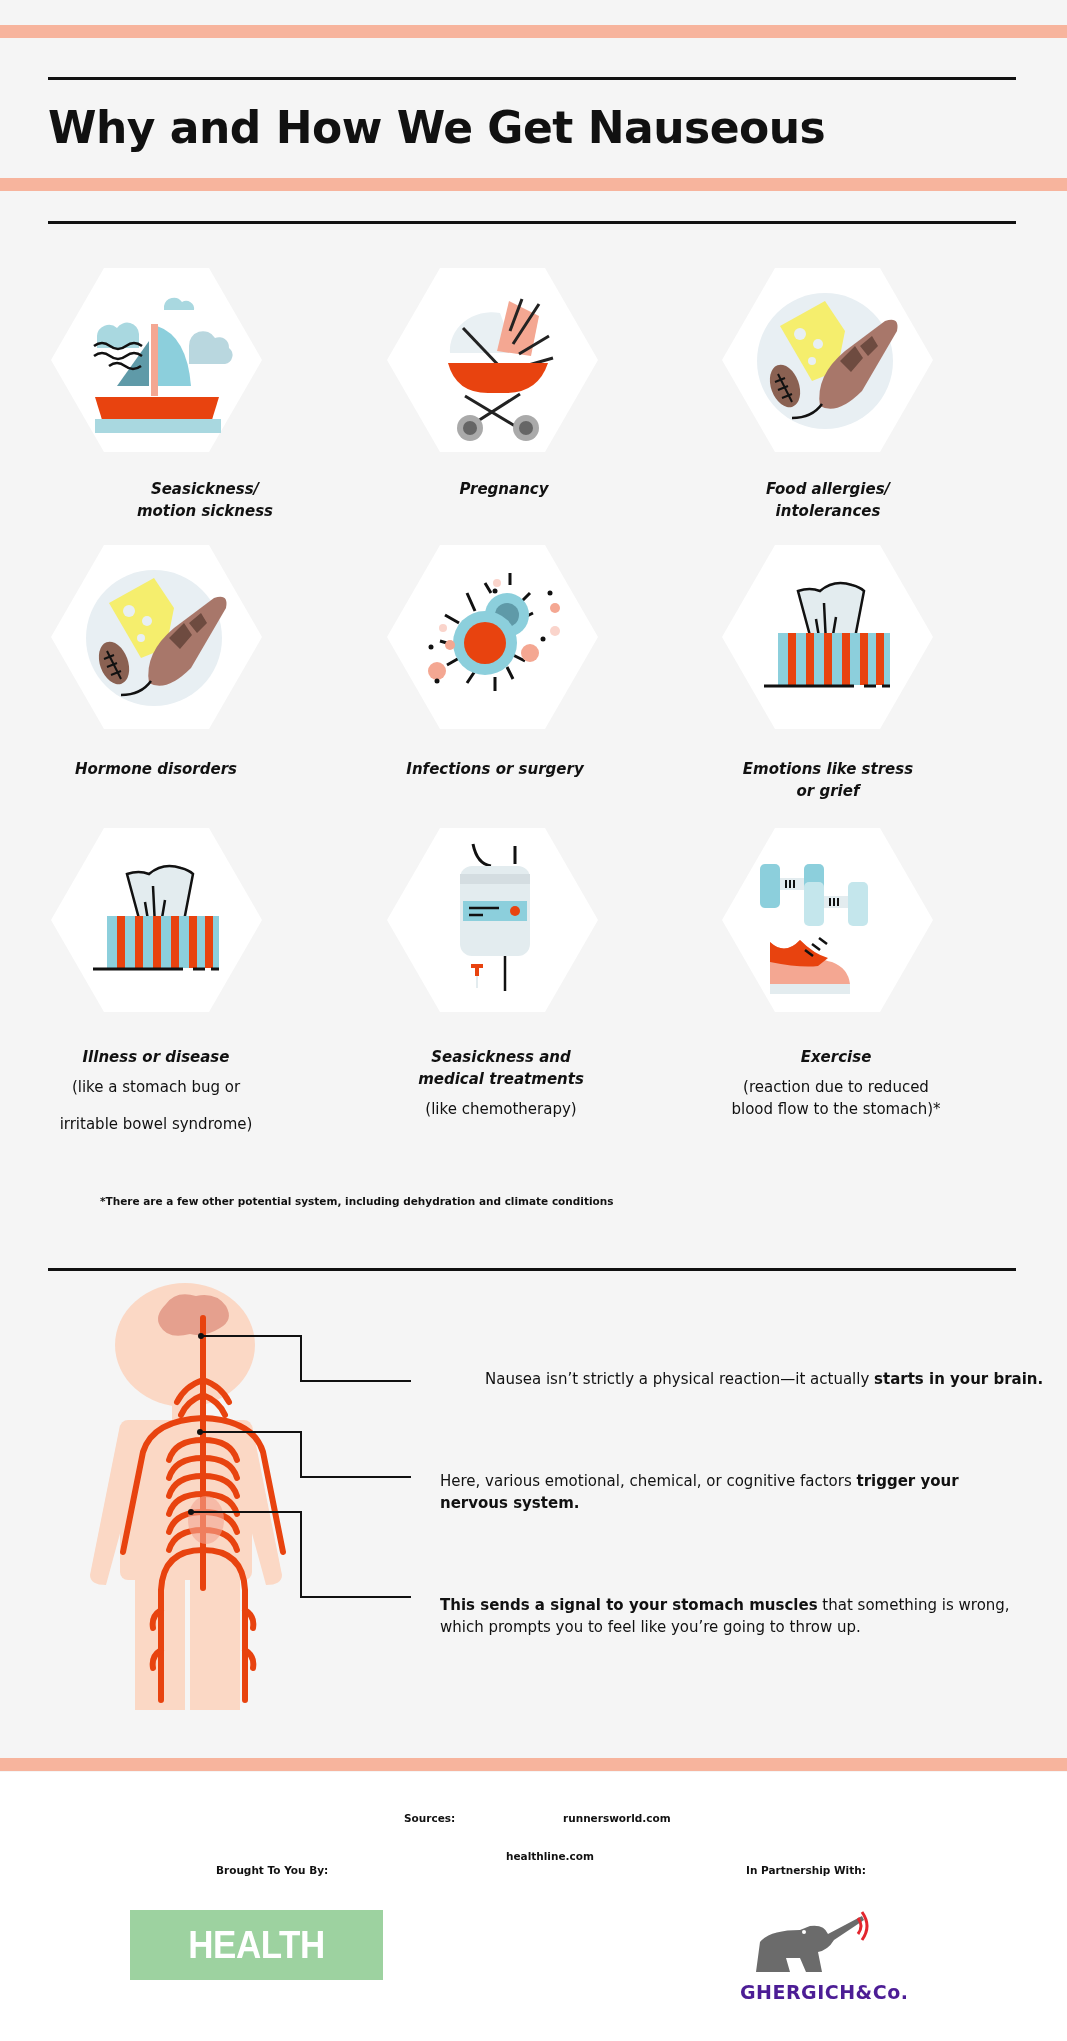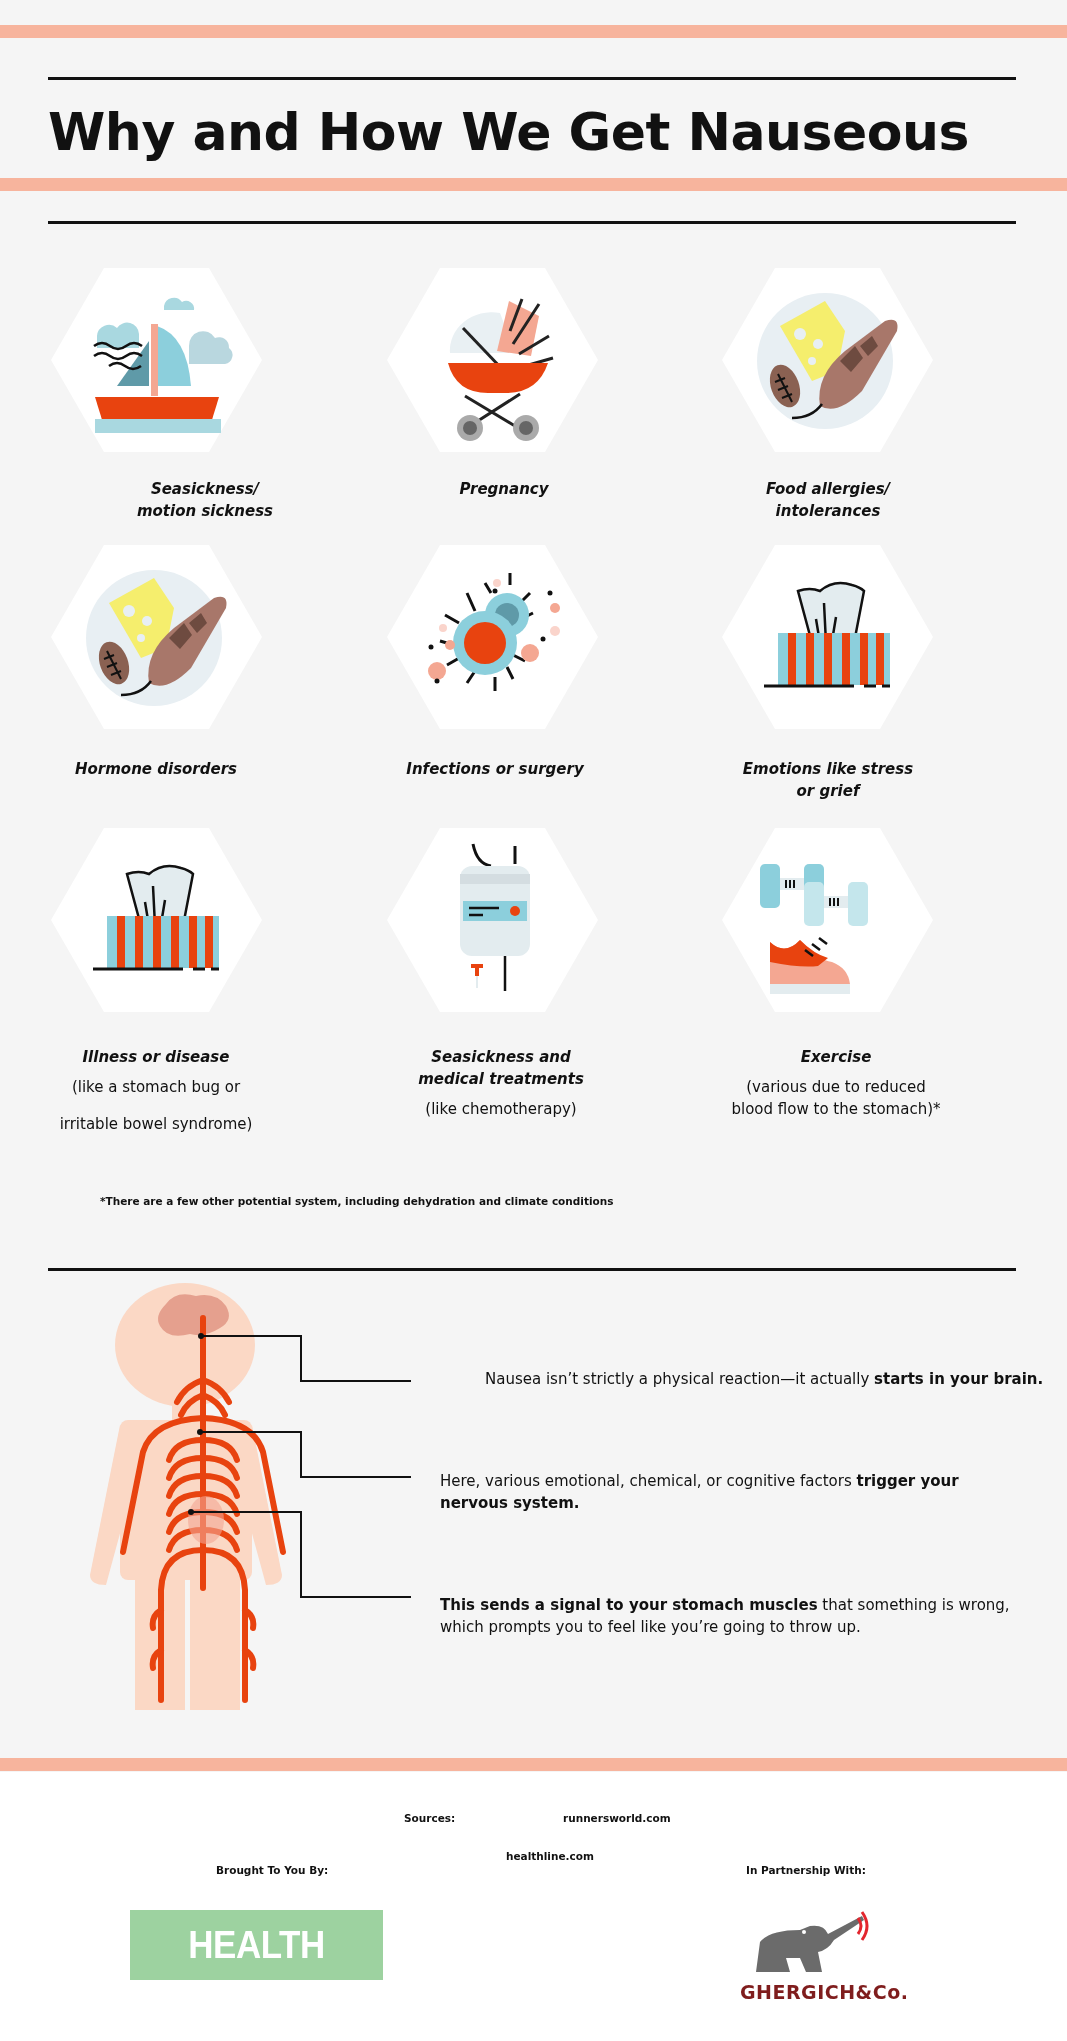--- a/index.html
+++ b/index.html
@@ -1,33 +1,33 @@
 <!DOCTYPE html>
 <html><head>
 <meta charset="utf-8">
 <style>
   * { box-sizing: border-box; margin: 0; padding: 0; }
   html, body { width: 1067px; height: 2041px; }
   body { background: #f5f5f5; font-family: "Liberation Sans", sans-serif; color: #111; position: relative; overflow: hidden; }
   .abs { position: absolute; }
   .salmon-bar { position: absolute; left: 0; width: 1067px; height: 13px; background: #f7b49d; }
   .black-rule { position: absolute; left: 48px; width: 968px; height: 3px; background: #111; }
-  .title { position: absolute; left: 48px; top: 102px; font-size: 52px; font-weight: 700; letter-spacing: -0.5px; font-family: "DejaVu Sans", sans-serif; }
+  .title { position: absolute; left: 48px; top: 102px; font-size: 44px; font-weight: 700; letter-spacing: -0.5px; font-family: "DejaVu Sans", sans-serif; }
   .hex { position: absolute; width: 215px; height: 188px; }
   .hex svg { position: absolute; left: 0; top: 0; width: 215px; height: 188px; }
   .label { position: absolute; width: 300px; text-align: center; font-size: 16px; line-height: 22px; }
   .label .l-title { font-weight: 700; display: block; font-family: "DejaVu Sans", sans-serif; font-size: 15px; font-style: italic; }
   .label .l-sub { display: block; margin-top: 8px; font-size: 16px; font-family: "DejaVu Sans", sans-serif; font-size: 15px; }
   .footnote { position: absolute; left: 100px; top: 1195px; font-size: 10.5px; font-weight: 700; font-family: "DejaVu Sans", sans-serif; }
   .bodytext { position: absolute; left: 440px; width: 590px; font-size: 15px; line-height: 22px; font-family: "DejaVu Sans", sans-serif; }
   .bodytext b { font-weight: 700; }
   .footer { position: absolute; left: 0; top: 1772px; width: 1067px; height: 269px; background: #ffffff; }
   .small-bold { position: absolute; font-size: 10.5px; font-weight: 700; font-family: "DejaVu Sans", sans-serif; }
   .hp-logo { position: absolute; left: 130px; top: 1910px; width: 275px; height: 70px; background: #9dd2a0; color: #fff; font-size: 38px; font-weight: 700; text-align: center; line-height: 70px; letter-spacing: -0.5px; font-family: "Liberation Sans", sans-serif; transform: scaleX(0.92); transform-origin: left; }
-  .gh-text { position: absolute; left: 740px; top: 1981px; font-size: 19px; font-weight: 700; color: #7f1d1d; font-family: "DejaVu Sans", sans-serif; letter-spacing: 0.5px; }
+  .gh-text { position: absolute; left: 740px; top: 1981px; font-size: 19px; font-weight: 700; color: #4c1d95; font-family: "DejaVu Sans", sans-serif; letter-spacing: 0.5px; }
 </style>
 </head>
 <body>
 
 <div class="salmon-bar" style="top:25px;"></div>
 <div class="black-rule" style="top:77px;"></div>
 <h1 class="title">Why and How We Get Nauseous</h1>
 <div class="salmon-bar" style="top:178px;"></div>
 <div class="black-rule" style="top:221px;"></div>
 
@@ -215,21 +215,21 @@
     <path d="M110,72 v8 M114,72 v8 M118,72 v8" stroke="#111" stroke-width="2"></path>
     <rect x="128" y="56" width="20" height="44" rx="5" fill="#c4e6ec"></rect>
     <path d="M50,116 q15,14 30,-2 q18,20 32,22 q16,6 18,22 h-80z" fill="#f4a792"></path>
     <path d="M50,116 q15,14 30,-2 q14,14 28,18 l-10,8 q-18,2 -48,-4z" fill="#e8430f"></path>
     <path d="M85,124 l8,6 M92,118 l8,6 M99,112 l8,6" stroke="#111" stroke-width="2.5"></path>
     <rect x="50" y="158" width="80" height="10" fill="#e3ecef"></rect>
   </svg>
 </div>
 <div class="label" style="left:686px; top:1046px;">
   <span class="l-title">Exercise</span>
-  <span class="l-sub">(various due to reduced</span>
+  <span class="l-sub">(reaction due to reduced</span>
   <span class="l-sub" style="margin-top:0">blood flow to the stomach)*</span>
 </div>
 
 <div class="footnote">*There are a few other potential system, including dehydration and climate conditions</div>
 
 <div class="black-rule" style="top:1268px;"></div>
 
 <svg class="abs" style="left:80px; top:1280px;" width="340" height="440" viewBox="0 0 340 440">
   <g fill="#fbd8c5">
     <ellipse cx="105" cy="65" rx="70" ry="62"></ellipse>

